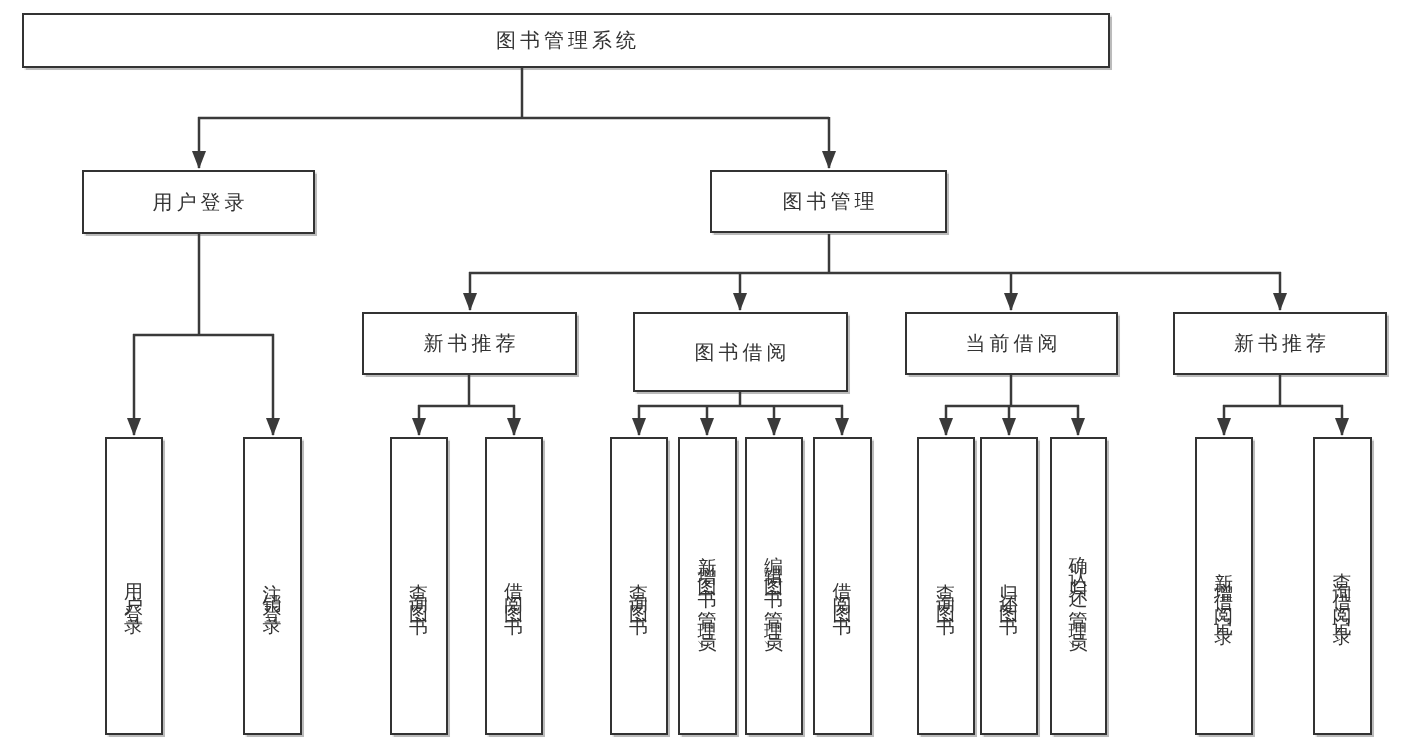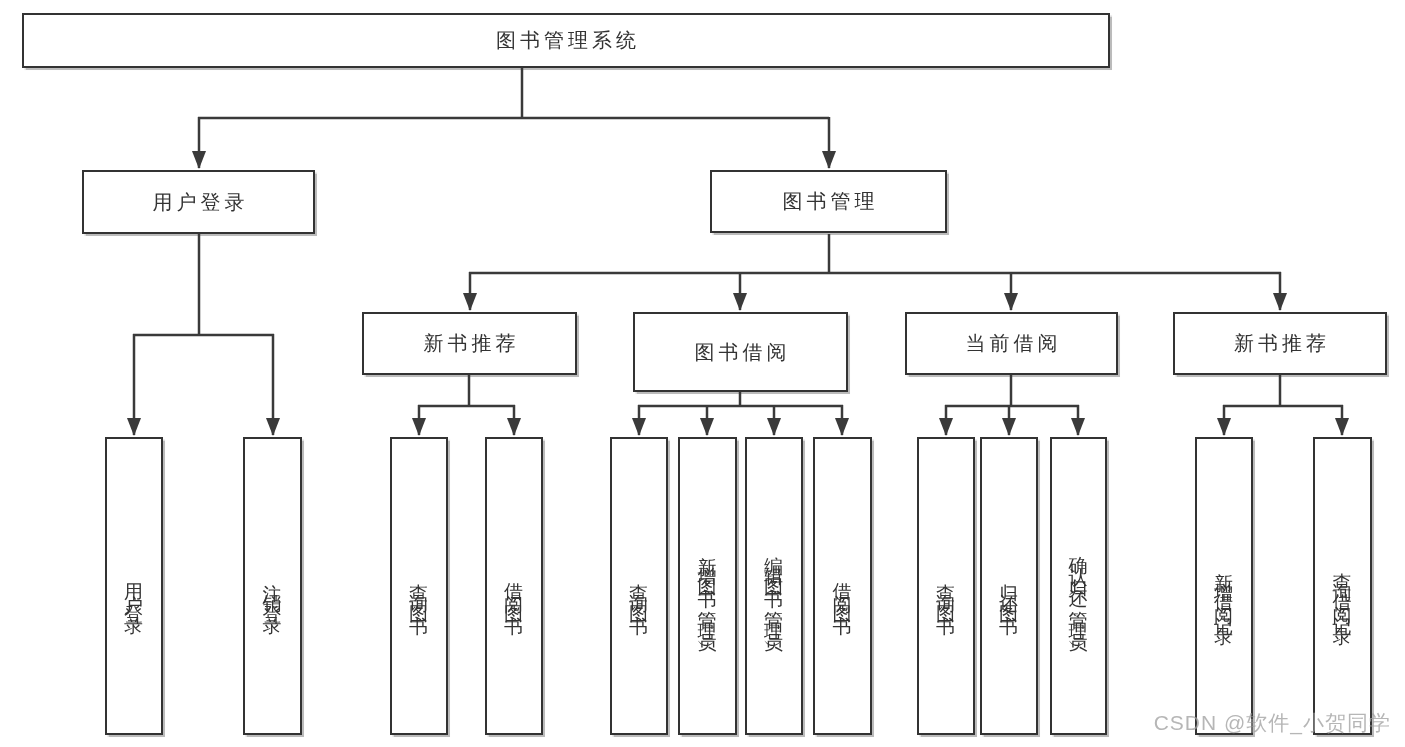--- a/index.html
+++ b/index.html
@@ -159,15 +159,14 @@
     <span>确认归还（管理员）</span>
   </div>
 
   <div class="box v" style="left:1195px;top:437px;width:58px;height:298px;">
     <span>新增借阅记录</span>
   </div>
   <div class="box v" style="left:1313px;top:437px;width:59px;height:298px;">
     <span>查询借阅记录</span>
   </div>
 
-  <div id="watermark">CSDN @软件_小贺同学</div>
 
 </div>
 
 </body></html>

